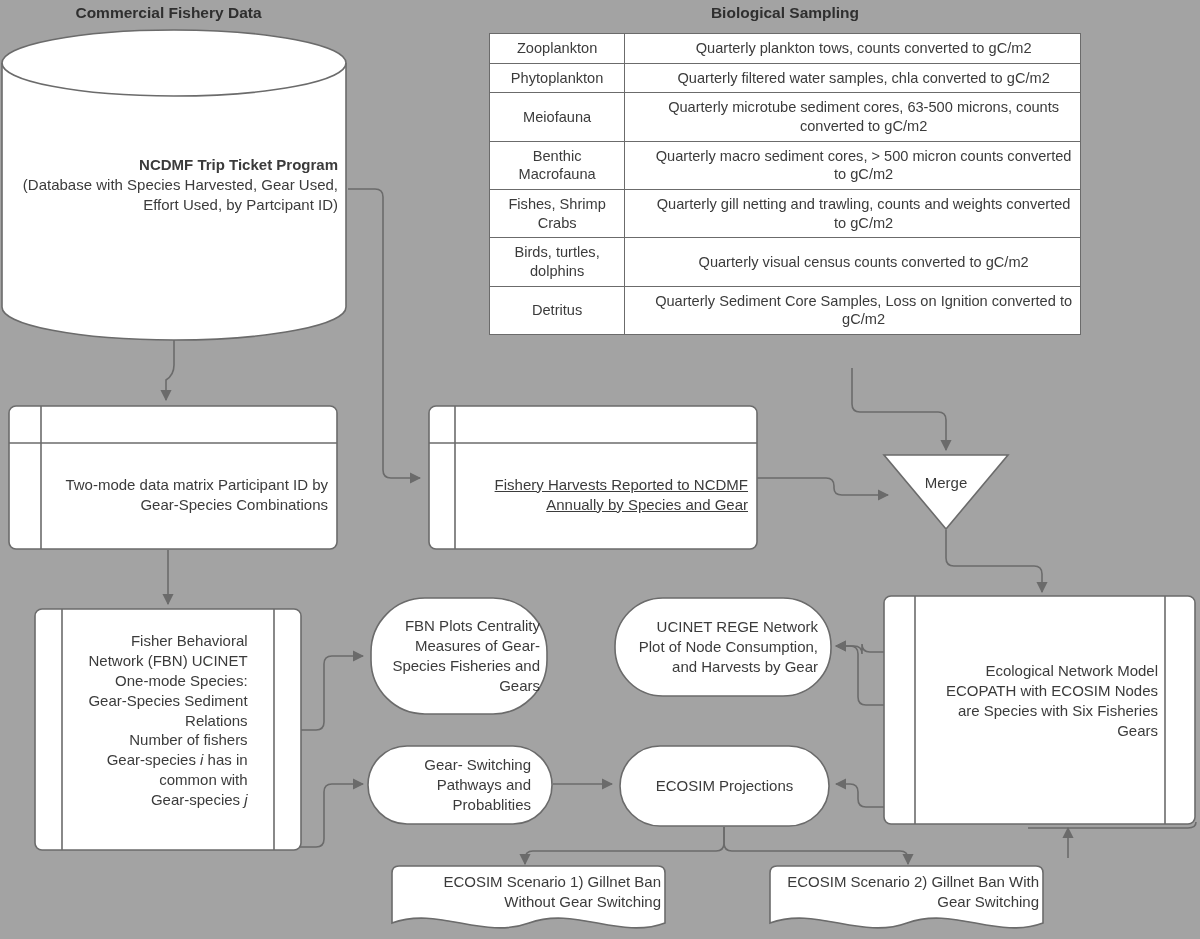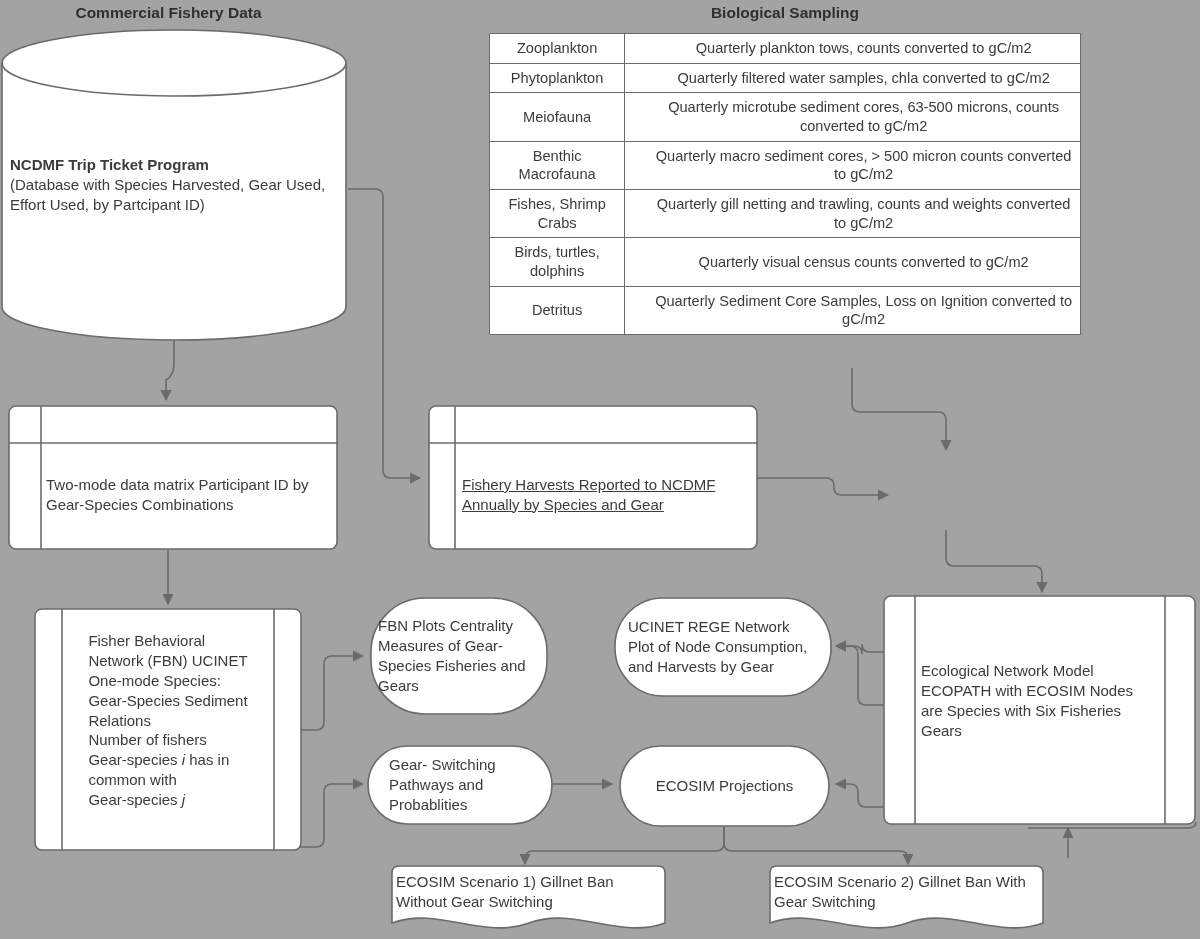--- a/index.html
+++ b/index.html
@@ -25,21 +25,21 @@
     width: 1200px;
     height: 939px;
     pointer-events: none;
   }
   .node {
     position: absolute;
     box-sizing: border-box;
     display: flex;
     align-items: center;
     justify-content: center;
-    text-align: left;
+    text-align: right;
     font-size: 15px;
     line-height: 1.33;
     color: #3b3b3b;
     z-index: 2;
   }
   .title {
     position: absolute;
     font-weight: bold;
     font-size: 15.5px;
     color: #2f2f2f;
@@ -198,20 +198,26 @@
 
   <div class="node" style="left:428px; top:405px; width:330px; height:145px;">
     <svg class="shape-svg" viewBox="0 0 330 145" preserveAspectRatio="none">
       <rect class="stroke" x="1" y="1" width="328" height="143" rx="7" ry="7"></rect>
       <path class="stroke-line" d="M 1 38 L 329 38"></path>
       <path class="stroke-line" d="M 27 1 L 27 144"></path>
     </svg>
     <div class="content" style="margin-left:24px; margin-top:34px;text-decoration:underline;">Fishery Harvests Reported to NCDMF Annually by Species and Gear</div>
   </div>
 
+  <div class="node" style="left:881px; top:453px; width:130px; height:78px; align-items:flex-start;">
+    <svg class="shape-svg" viewBox="0 0 130 78" preserveAspectRatio="none">
+      <path class="stroke" d="M 3 2 L 127 2 L 65 76 Z"></path>
+    </svg>
+    <div class="content" style="margin-top:20px;">Merge</div>
+  </div>
 
   <div class="node" style="left:34px; top:608px; width:268px; height:243px;">
     <svg class="shape-svg" viewBox="0 0 268 243" preserveAspectRatio="none">
       <rect class="stroke" x="1" y="1" width="266" height="241" rx="7" ry="7"></rect>
       <path class="stroke-line" d="M 28 1 L 28 242"></path>
       <path class="stroke-line" d="M 240 1 L 240 242"></path>
     </svg>
     <div class="content" style="margin-top:-18px;">
       <span>Fisher Behavioral</span><br>
       <span>Network (FBN)  UCINET</span><br>

